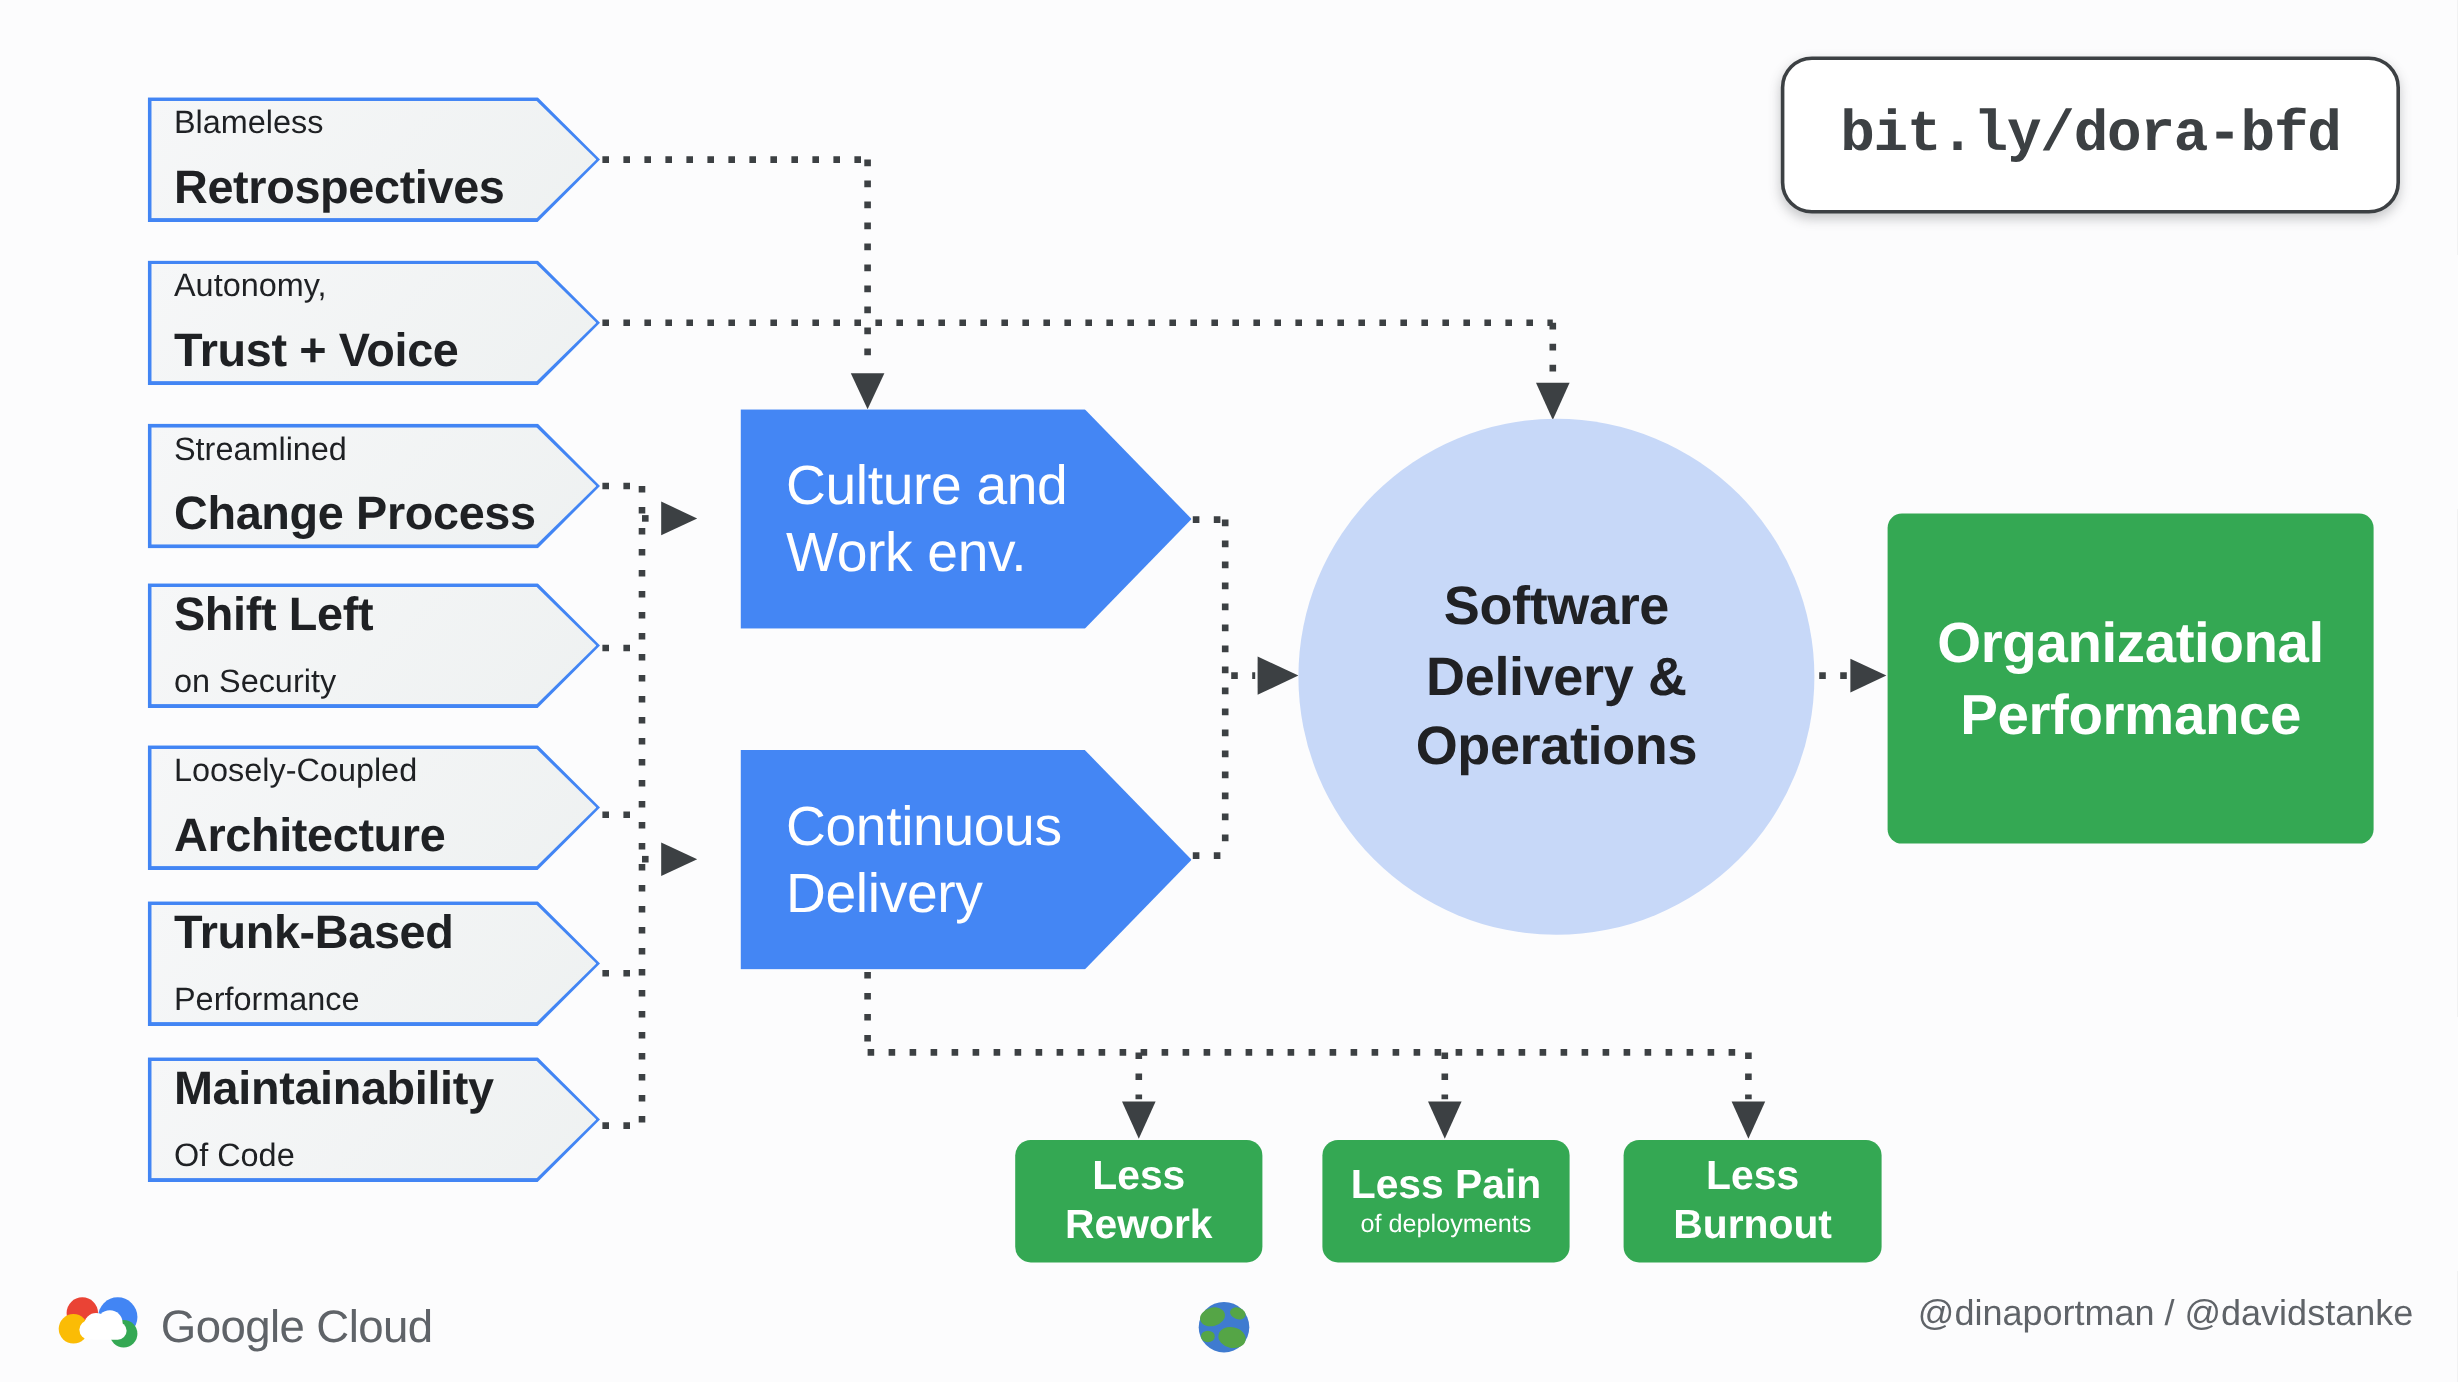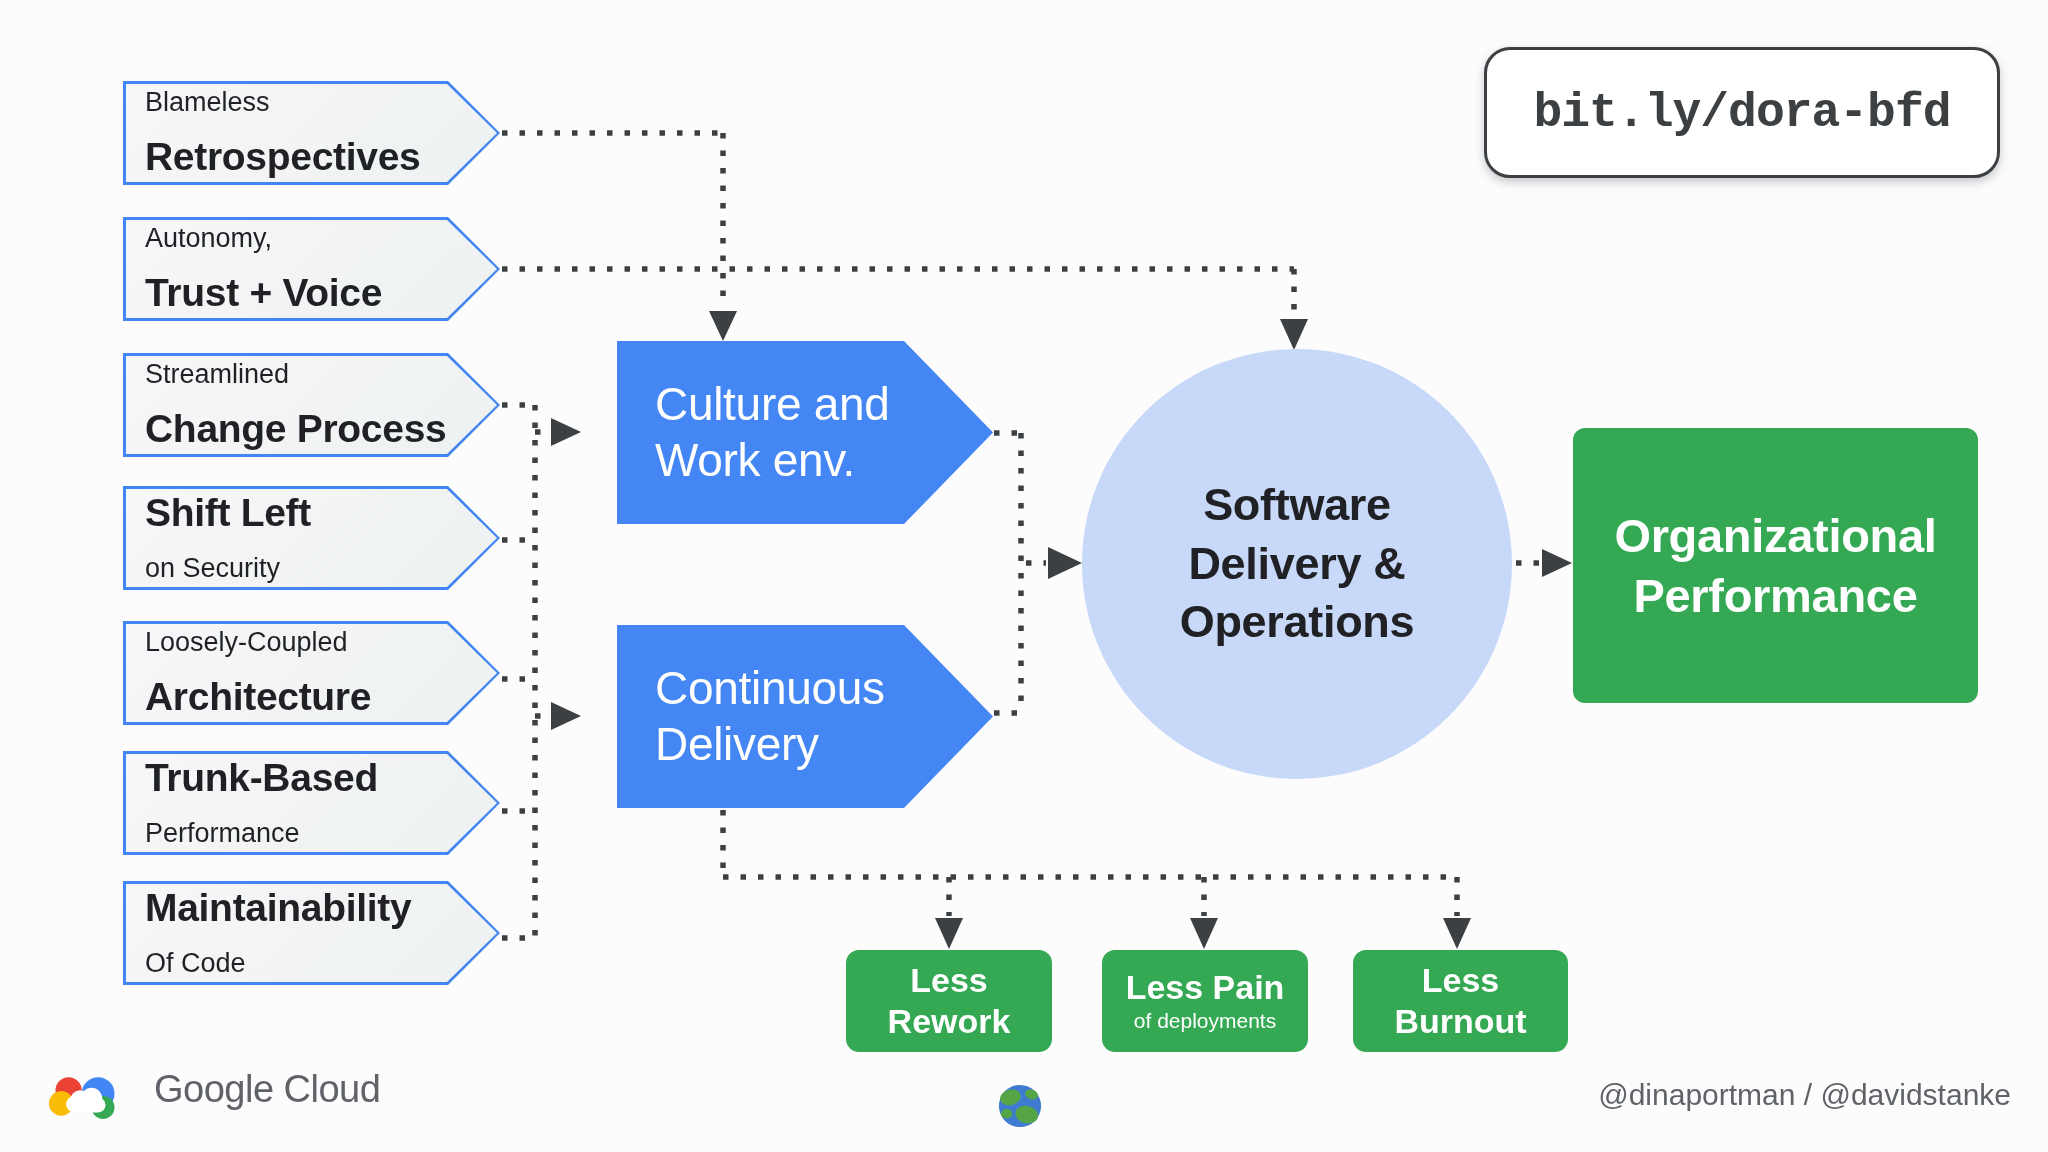--- a/index.html
+++ b/index.html
@@ -60,21 +60,21 @@
   .benefit{
     position:absolute;top:950px;height:102px;border-radius:13px;background:#34A853;
     display:flex;flex-direction:column;align-items:center;justify-content:center;
     color:#fff;text-align:center;
   }
   .benefit .b-line{font-size:34px;line-height:1.2;font-weight:600;}
   .benefit .b-sub{font-size:21px;line-height:1.25;font-weight:400;}
   
   .brand{
     position:absolute;left:44px;top:1068px;height:60px;
-    display:flex;align-items:flex-start;gap:28px;
+    display:flex;align-items:flex-end;gap:8px;
   }
   .brand-text{font-size:38px;color:#5F6368;font-weight:400;letter-spacing:-0.5px;}
   .credits{
     position:absolute;right:37px;top:1078px;
     font-size:30px;color:#5F6368;font-weight:400;margin-left:46px;
   }
   .globe{position:absolute;left:997px;top:1083px;width:46px;height:46px;}
   svg.lines{position:absolute;inset:0;pointer-events:none;}
 </style>
 </head>

